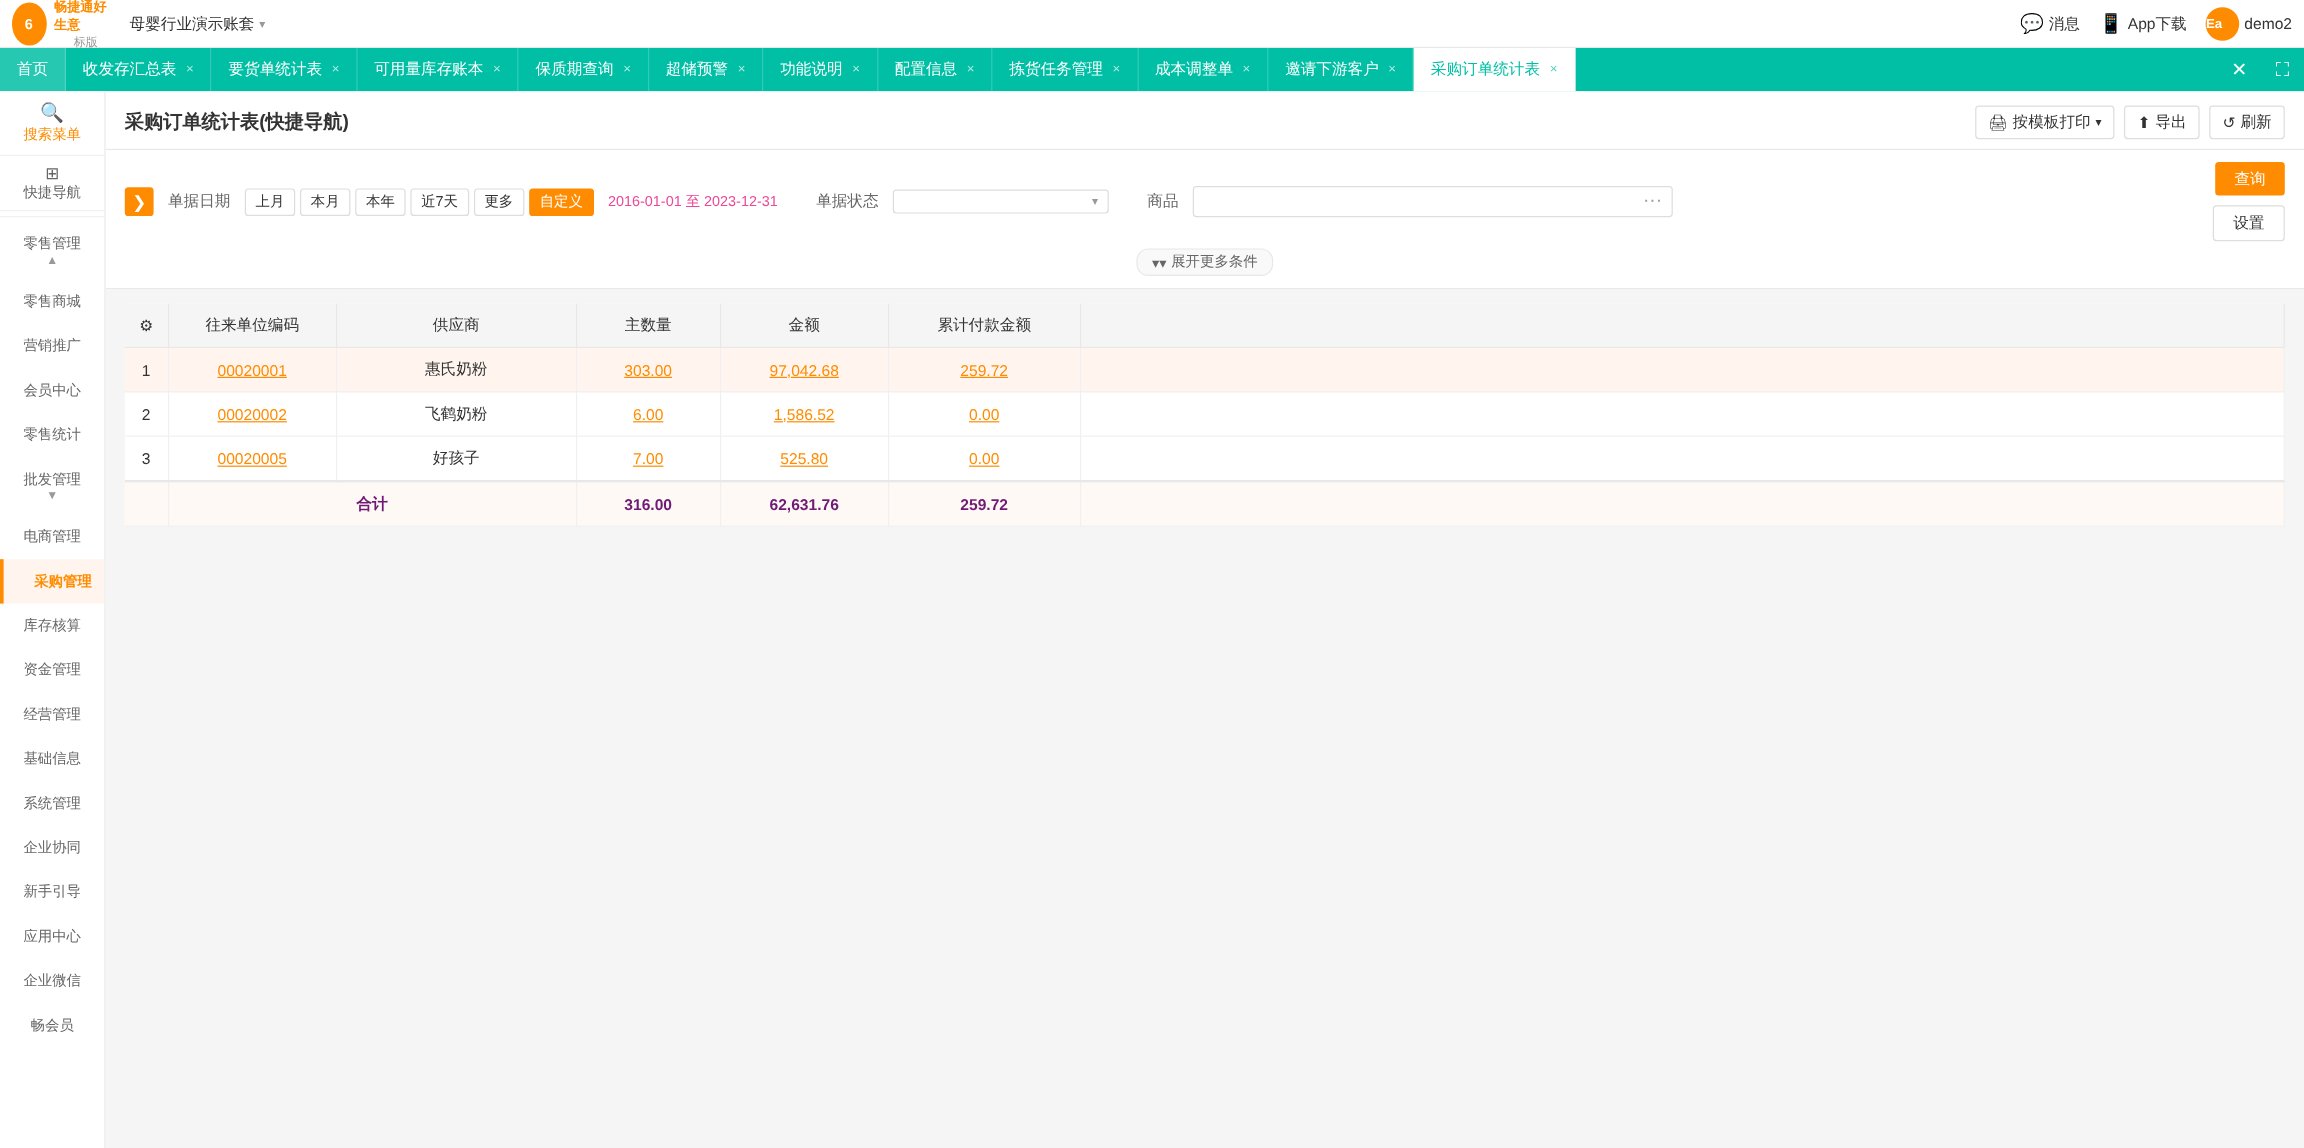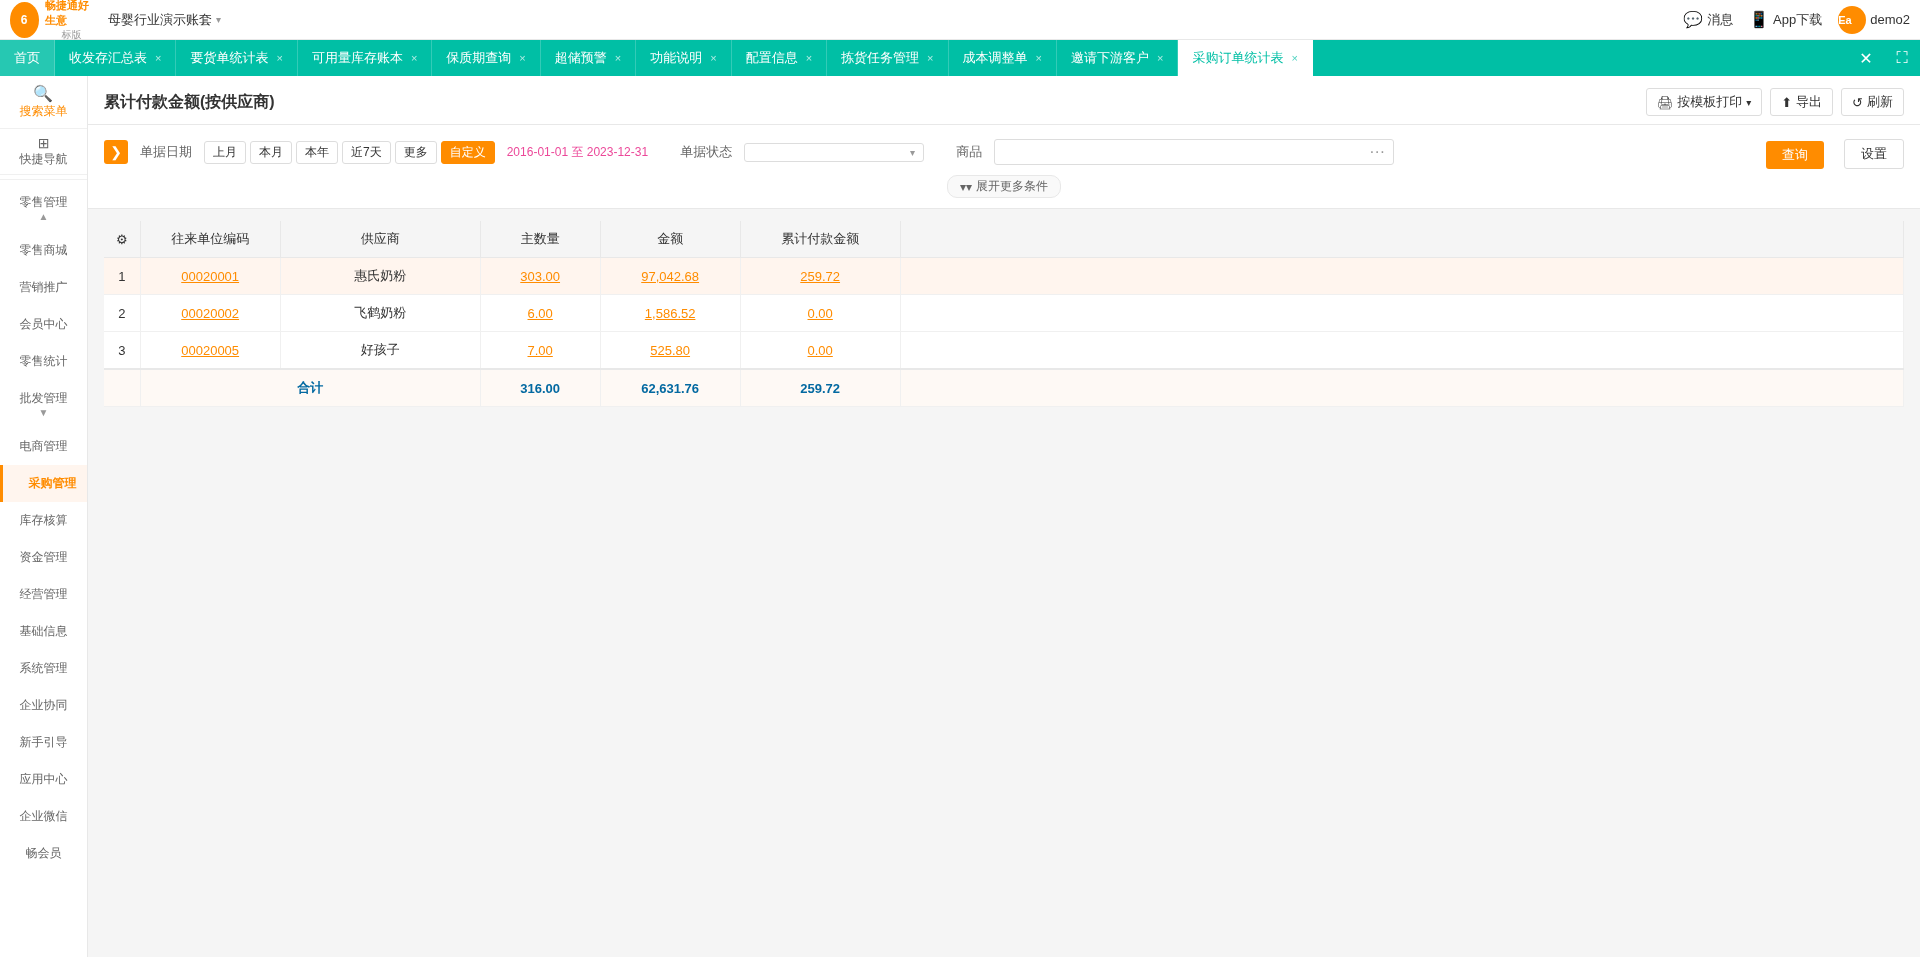--- a/index.html
+++ b/index.html
@@ -68,27 +68,27 @@
     .data-table td.num { color: #ff8c00; text-decoration: underline; cursor: pointer; }
     .th-settings { width: 36px; }
     .col-code { width: 140px; }
     .col-supplier { width: 200px; }
     .col-qty { width: 120px; }
     .col-amount { width: 140px; }
     .col-paid { width: 160px; }
 
     
     .table-footer { background: #fff; border-top: 2px solid #e8e8e8; }
-    .table-footer td { padding: 9px 12px; text-align: center; font-size: 13px; font-weight: bold; color: #0369a1; background: #fef9f5; }
+    .table-footer td { padding: 9px 12px; text-align: center; font-size: 13px; font-weight: bold; color: #701a75; background: #fef9f5; }
 
     
     .sidebar-item.active { position: relative; }
     .sidebar-item.active::before { content: ''; position: absolute; left: 0; top: 0; bottom: 0; width: 3px; background: #ff8c00; }
 
-    .filter-right { margin-left: auto; display: flex; flex-direction: row; align-items: flex-end; gap: 20px; }
+    .filter-right { margin-left: auto; display: flex; flex-direction: column; align-items: flex-end; gap: 4px; }
     .icon-dots { font-size: 16px; color: #999; cursor: pointer; }
   </style>
 </head>
 <body>
 
 <div class="top-bar">
   <div class="logo">
     <div class="logo-icon">
       <svg width="22" height="22" viewBox="0 0 22 22">
           <circle cx="11" cy="11" r="10" fill="#ff8c00"></circle>
@@ -243,21 +243,21 @@
       <div>企业微信</div>
     </div>
     <div class="sidebar-item">
       <div>畅会员</div>
     </div>
   </div>
 
   <div class="main">
 
     <div class="page-header">
-      <h1 class="page-title">累计付款金额(按供应商)</h1>
+      <h1 class="page-title">采购订单统计表(快捷导航)</h1>
       <div class="page-actions">
         <button class="btn-print">
           <span>🖨</span>
           <span>按模板打印</span>
           <span style="font-size:10px;">▾</span>
         </button>
         <button class="btn-export">
           <span>⬆</span>
           <span>导出</span>
         </button>

